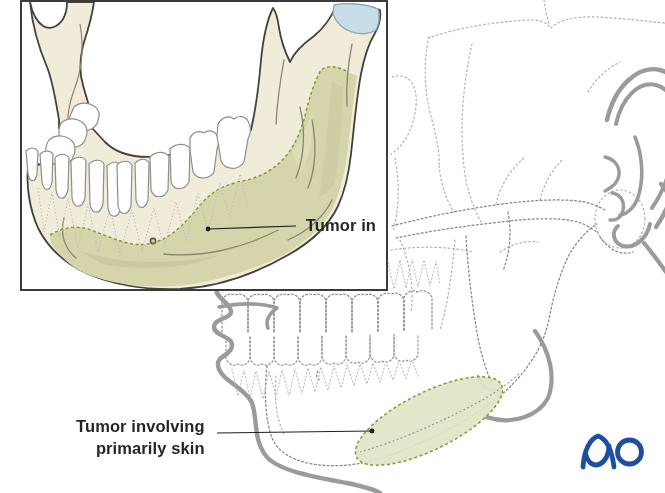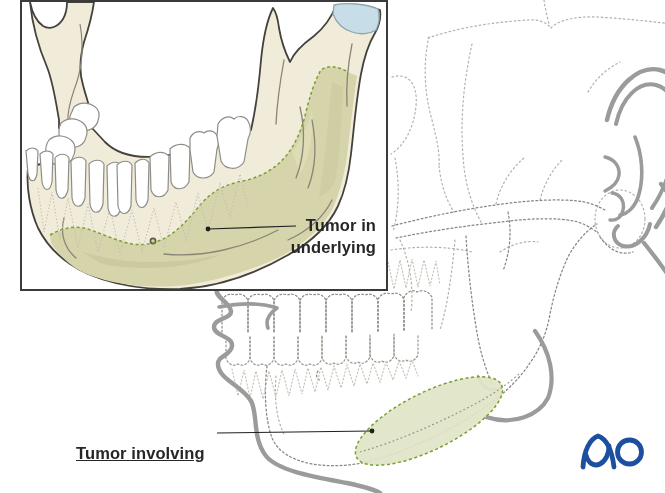--- a/index.html
+++ b/index.html
@@ -6,21 +6,21 @@
   .stage{position:relative;width:665px;height:493px;background:#ffffff;overflow:hidden;
          font-family:"Liberation Sans",sans-serif;margin-left:20px;}
   svg.art{position:absolute;left:0;top:0;width:665px;height:493px;}
   .inset{position:absolute;left:0;top:0;width:368px;height:291px;background:#ffffff;
          border:2px solid #3b3b3b;box-sizing:border-box;overflow:hidden;}
   .inset svg{position:absolute;left:0;top:0;width:364px;height:287px;}
   .label{position:absolute;font-size:16.5px;line-height:22px;font-weight:600;color:#262626;
          letter-spacing:.1px;}
   .label span{display:block;}
   .inset-label{right:10px;top:212px;text-align:right;}
-  .main-label{left:56px;top:442px;text-align:right;text-decoration:underline;}
+  .main-label{left:56px;top:415px;text-align:right;}
 </style>
 </head>
 <body>
 
 <div class="stage">
 
   <svg class="art" viewBox="0 0 665 493">
 
     <g fill="none" stroke="#b6b0a8" stroke-width="1.2" stroke-dasharray="1.6 2.8" stroke-linecap="round">
       <path d="M408,38 C440,27 475,22 508,20 C518,19 526,22 531,28"></path>
@@ -169,21 +169,21 @@
       </g>
 
       <g>
         <line x1="186" y1="227" x2="274" y2="224" stroke="#1f1f1f" stroke-width="1.2"></line>
         <circle cx="186" cy="227" r="2.4" fill="#1f1f1f"></circle>
       </g>
     </svg>
 
     <div class="label inset-label">
       <span>Tumor in</span>
-      <span>underlying</span>
     </div>
   </div>
 
   <div class="label main-label">
     <span>Tumor involving</span>
+    <span>primarily skin</span>
   </div>
 
 </div>
 
 </body></html>

